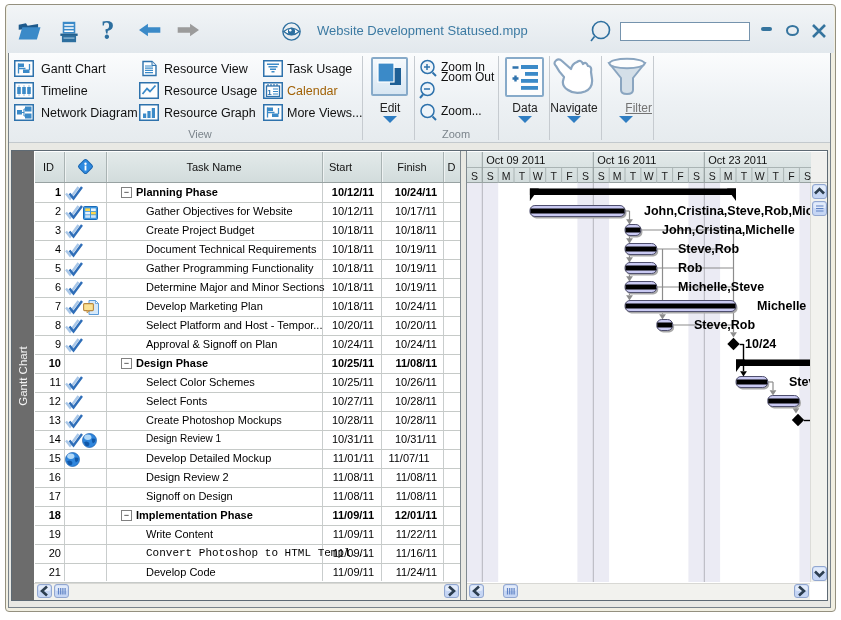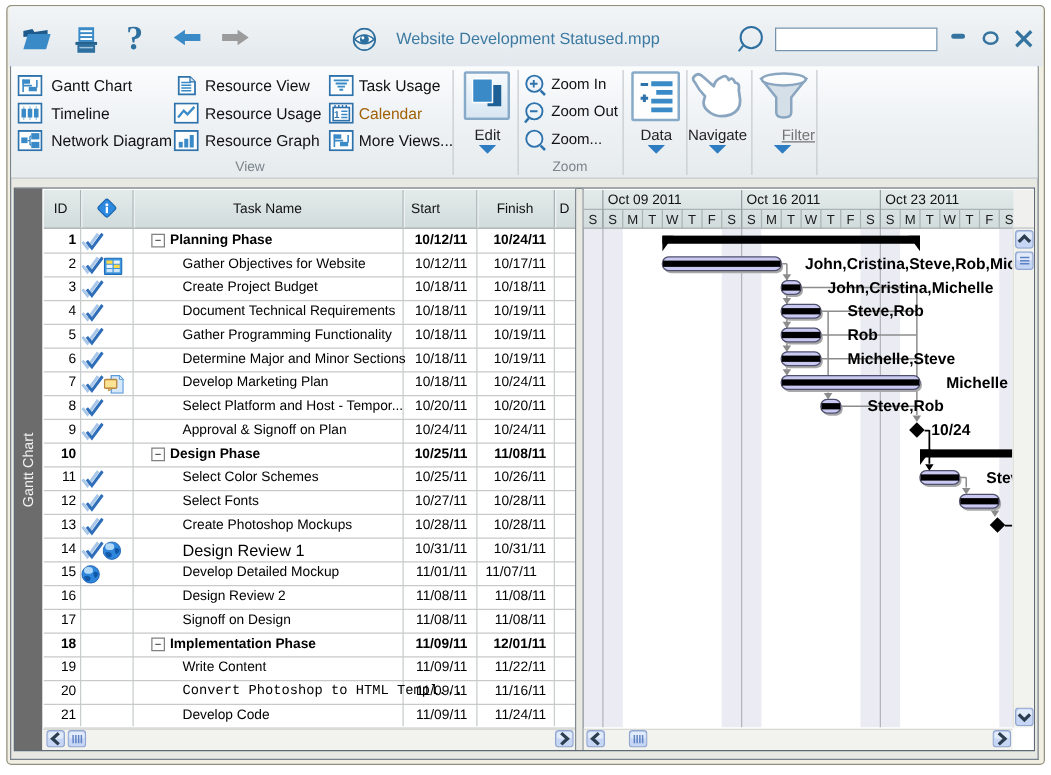--- a/index.html
+++ b/index.html
@@ -129,21 +129,21 @@
     <circle cx="8.5" cy="8" r="6.5" fill="#eef4f9" stroke="#2e72ac" stroke-width="1.5"></circle>
     <path d="M8 5 v6 M5 8 h6" stroke="#2e72ac" stroke-width="1.5"></path>
     <line x1="13.5" y1="13.5" x2="17" y2="17" stroke="#2e72ac" stroke-width="2"></line>
   </svg>
 <div class="abs" style="left:441px;top:60px;font-size:12px;color:#111;">Zoom In</div>
 <svg class="abs" style="left:419px;top:81px" width="18" height="18" viewBox="0 0 18 18">
     <circle cx="8.5" cy="8" r="6.5" fill="#eef4f9" stroke="#2e72ac" stroke-width="1.5"></circle>
     <path d="M5 8 h6" stroke="#2e72ac" stroke-width="1.5"></path>
     <line x1="4" y1="13.5" x2="1" y2="17" stroke="#2e72ac" stroke-width="2"></line>
   </svg>
-<div class="abs" style="left:441px;top:82px;font-size:12px;color:#111;">Zoom Out</div>
+<div class="abs" style="left:441px;top:70px;font-size:12px;color:#111;">Zoom Out</div>
 <svg class="abs" style="left:419px;top:103px" width="18" height="18" viewBox="0 0 18 18">
     <circle cx="8.5" cy="8" r="6.5" fill="#eef4f9" stroke="#2e72ac" stroke-width="1.5"></circle>
     <line x1="13.5" y1="13.5" x2="17" y2="17" stroke="#2e72ac" stroke-width="2"></line>
   </svg>
 <div class="abs" style="left:441px;top:104px;font-size:12px;color:#111;">Zoom...</div>
 <div class="abs" style="left:505px;top:57px;width:39px;height:40px;border:2px solid #87aac9;border-radius:2px;background:#fdfdfd;"></div>
 <svg class="abs" style="left:510px;top:62px" width="29" height="30" viewBox="0 0 29 30">
 <path d="M2.5 5.5 h6 M5.5 13.5 v6 M2.5 16.5 h6" stroke="#2e72ac" stroke-width="2.4"></path>
 <rect x="11" y="3" width="17" height="4" fill="#3b8ac8"></rect>
 <rect x="15" y="10" width="13" height="3.8" fill="#3b8ac8"></rect>
@@ -343,21 +343,21 @@
 <svg class="abs" style="left:65px;top:433px" width="18" height="15" viewBox="0 0 18 15">
 <path d="M1 7.5 L5 12.5 L13.5 1" stroke="#a9c7e8" stroke-width="2.4" fill="none"></path>
 <path d="M4.5 7.5 L8.5 12.5 L17 1" stroke="#2f6eb8" stroke-width="2.4" fill="none"></path>
 </svg>
 <svg class="abs" style="left:82px;top:433px" width="15" height="15" viewBox="0 0 15 15">
 <circle cx="7.5" cy="7.5" r="7" fill="#2f86dd" stroke="#1a5fae" stroke-width="0.7"></circle>
 <ellipse cx="5.8" cy="4.3" rx="3.6" ry="2.7" fill="#b8dcf8" opacity="0.95"></ellipse>
 <path d="M2 9.5 Q4 7.8 6.5 9.2 Q8 10.3 7 12.4 Q5 13.4 3.5 12.4 Z" fill="#1158a8"></path>
 <path d="M9.8 5.8 Q12.4 4.8 13.7 6.8 Q13.4 9.4 10.9 10.4 Q9.4 8.4 9.8 5.8 Z" fill="#1158a8"></path>
 </svg>
-<div class="abs" style="left:146px;top:433px;font-size:13px;color:#000;white-space:nowrap;">Design Review 1</div>
+<div class="abs" style="left:146px;top:433px;font-size:10px;color:#000;white-space:nowrap;">Design Review 1</div>
 <div class="abs" style="left:322px;top:433px;width:52px;text-align:right;font-size:11px;font-weight:normal;color:#000;">10/31/11</div>
 <div class="abs" style="left:381px;top:433px;width:56px;text-align:right;font-size:11px;font-weight:normal;color:#000;">10/31/11</div>
 <div class="abs" style="left:33px;top:452px;width:28px;text-align:right;font-size:11px;font-weight:normal;color:#000;">15</div>
 <svg class="abs" style="left:65px;top:452px" width="15" height="15" viewBox="0 0 15 15">
 <circle cx="7.5" cy="7.5" r="7" fill="#2f86dd" stroke="#1a5fae" stroke-width="0.7"></circle>
 <ellipse cx="5.8" cy="4.3" rx="3.6" ry="2.7" fill="#b8dcf8" opacity="0.95"></ellipse>
 <path d="M2 9.5 Q4 7.8 6.5 9.2 Q8 10.3 7 12.4 Q5 13.4 3.5 12.4 Z" fill="#1158a8"></path>
 <path d="M9.8 5.8 Q12.4 4.8 13.7 6.8 Q13.4 9.4 10.9 10.4 Q9.4 8.4 9.8 5.8 Z" fill="#1158a8"></path>
 </svg>
 <div class="abs" style="left:146px;top:452px;font-size:11px;color:#000;white-space:nowrap;">Develop Detailed Mockup</div>

